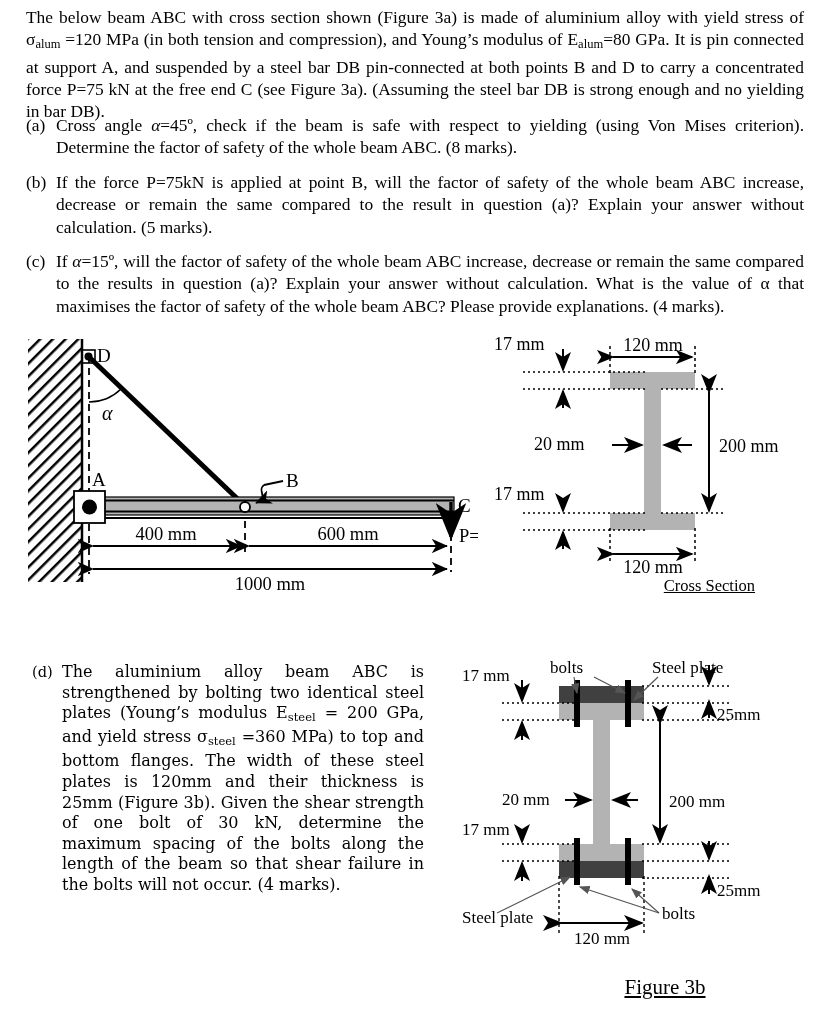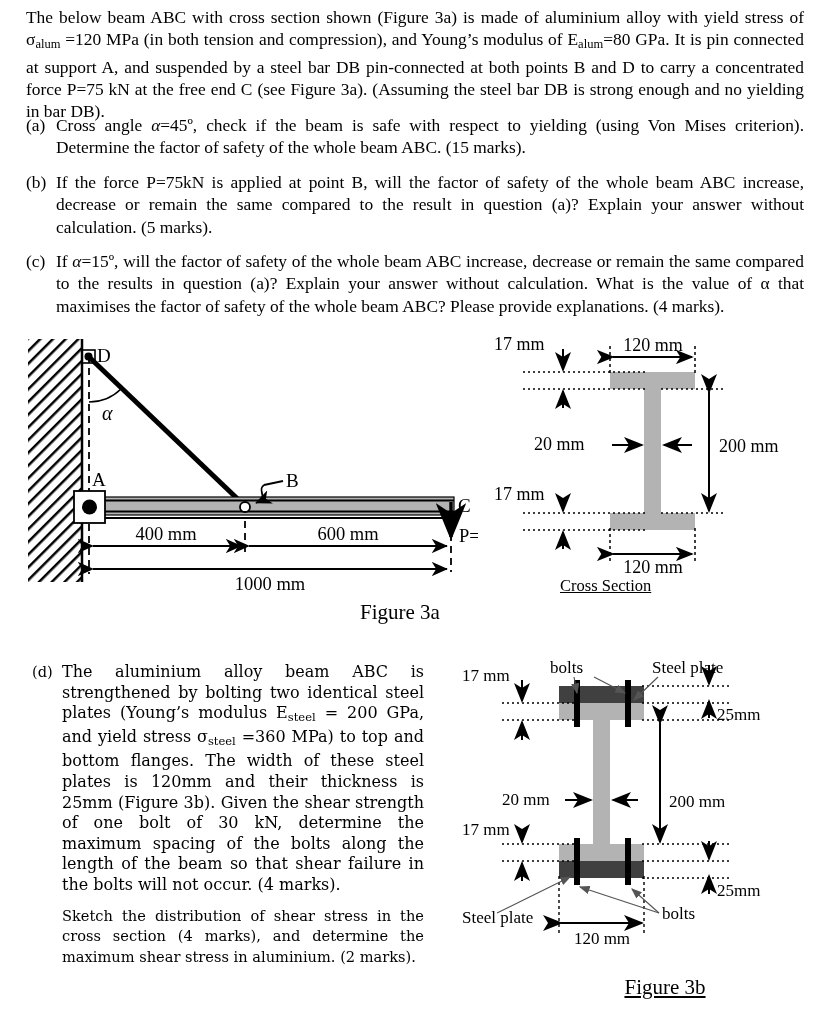--- a/index.html
+++ b/index.html
@@ -39,39 +39,39 @@
   #fig3b-svg { position: absolute; left: 462px; top: 655px; }
 
   .cap {
     position: absolute; text-align: center;
     font-size: 21px; font-family: "Liberation Serif", serif;
   }
   #cap3a { left: 300px; top: 600px; width: 200px; }
   #cap3b { left: 540px; top: 975px; width: 250px; text-decoration: underline; }
   #cap-cross {
     position:absolute; left: 560px; top: 576px; width: 195px;
-    text-align:left; font-size: 16.5px; text-decoration: underline;
+    text-align:right; font-size: 16.5px; text-decoration: underline;
   }
   text { font-family: "Liberation Serif", "DejaVu Serif", serif; }
 </style>
 </head>
 <body>
 
 <div class="page">
 
   <div class="intro">
     <span>The below beam ABC with cross section shown (Figure 3a) is made of aluminium alloy with yield stress of σ</span><sub>alum</sub><span> =120 MPa (in both tension and compression), and Young’s modulus of E</span><sub>alum</sub><span>=80 GPa. It is pin connected at support A, and suspended by a steel bar DB pin-connected at both points B and D to carry a concentrated force P=75 kN at the free end C (see Figure 3a). (Assuming the steel bar DB is strong enough and no yielding in bar DB).</span>
   </div>
 
   <div class="qlist">
 
     <div class="qitem">
       <div class="qmark">(a)</div>
       <div class="qbody">
-        <span>Cross angle </span><span class="ital">α</span><span>=45º, check if the beam is safe with respect to yielding (using Von Mises criterion). Determine the factor of safety of the whole beam ABC. (15 marks).</span>
+        <span>Cross angle </span><span class="ital">α</span><span>=45º, check if the beam is safe with respect to yielding (using Von Mises criterion). Determine the factor of safety of the whole beam ABC. (8 marks).</span>
       </div>
     </div>
 
     <div class="qitem">
       <div class="qmark">(b)</div>
       <div class="qbody">
         <span>If the force P=75kN is applied at point B, will the factor of safety of the whole beam ABC increase, decrease or remain the same compared to the result in question (a)? Explain your answer without calculation. (5 marks).</span><span class="ital"></span><span></span>
       </div>
     </div>
 
@@ -147,21 +147,20 @@
       <text x="148" y="206" font-size="18.5" text-anchor="middle">400 mm</text>
       <text x="330" y="206" font-size="18.5" text-anchor="middle">600 mm</text>
     </g>
 
     <g>
       <line x1="75" y1="235" x2="429" y2="235" stroke="#000" stroke-width="1.8" marker-start="url(#ahs)" marker-end="url(#ahs)"></line>
       <text x="252" y="256" font-size="18.5" text-anchor="middle">1000 mm</text>
     </g>
   </svg>
 
-  <div class="cap" id="cap3a">Figure 3a</div>
 
   <svg id="cross-svg" width="335" height="250">
     <defs>
       <marker id="ah2" markerWidth="10" markerHeight="8" refX="9" refY="4" orient="auto">
         <path d="M0,0 L10,4 L0,8 L2.5,4 Z" fill="#000"></path>
       </marker>
     </defs>
 
     <g>
       <rect x="124" y="40" width="85" height="17" fill="#b3b3b3"></rect>
@@ -208,21 +207,20 @@
 
   <div id="cap-cross">Cross Section</div>
 
   <div class="partd">
     <div class="qitem">
       <div class="qmark">(d)</div>
       <div class="qbody">
         <span>The aluminium alloy beam ABC is strengthened by bolting two identical steel plates (Young’s modulus E</span><sub>steel</sub><span> = 200 GPa, and yield stress σ</span><sub>steel</sub><span> =360 MPa) to top and bottom flanges. The width of these steel plates is 120mm and their thickness is 25mm (Figure 3b). Given the shear strength of one bolt of 30 kN, determine the maximum spacing of the bolts along the length of the beam so that shear failure in the bolts will not occur. (4 marks).</span>
       </div>
     </div>
-    <div class="para2">Sketch the distribution of shear stress in the cross section (4 marks), and determine the maximum shear stress in aluminium. (2 marks).</div>
   </div>
 
   <svg id="fig3b-svg" width="363" height="320">
     <defs>
       <marker id="ah3" markerWidth="10" markerHeight="8" refX="9" refY="4" orient="auto">
         <path d="M0,0 L10,4 L0,8 L2.5,4 Z" fill="#000"></path>
       </marker>
       <marker id="ahthin" markerWidth="9" markerHeight="7" refX="8" refY="3.5" orient="auto">
         <path d="M0,0 L9,3.5 L0,7 Z" fill="#555"></path>
       </marker>

